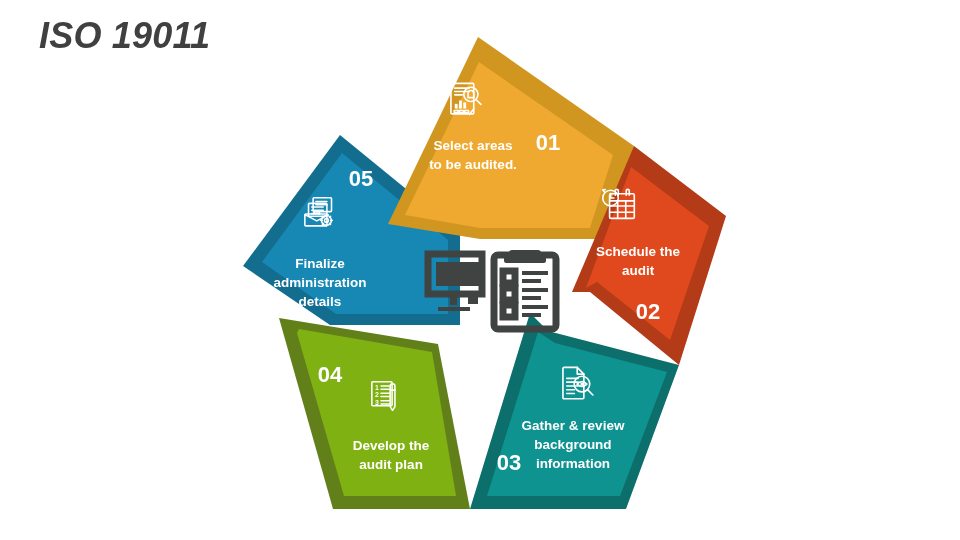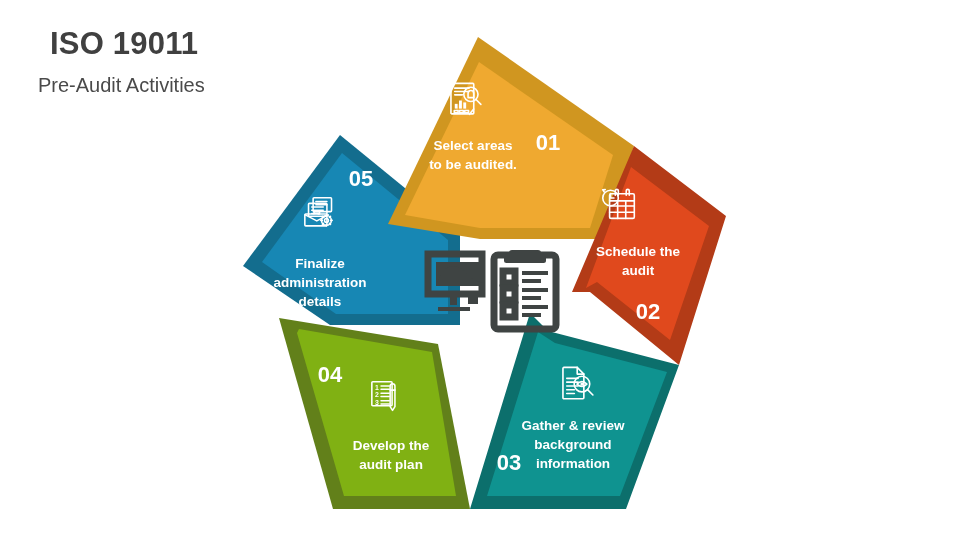--- a/index.html
+++ b/index.html
@@ -14,26 +14,27 @@
     overflow: hidden;
     font-family: "Liberation Sans", sans-serif;
   }
 
   .header {
     position: absolute;
     left: 38px;
     top: 14px;
   }
   .title {
-    font-size: 31px;
+    font-size: 36px;
     font-weight: bold;
     color: #404040;
     letter-spacing: 0.2px;
     line-height: 1.15;
-    margin: 12px;
+    margin: 1px;
+    font-style: italic;
   }
   .subtitle {
     font-size: 20px;
     font-weight: normal;
     color: #4a4a4a;
     margin: 6px 0 0 0;
     line-height: 1.15;
   }
 
   .diagram-wrap {
@@ -69,21 +70,20 @@
   }
   .icon-fill-white { fill: #ffffff; }
   .center-dark { fill: #3f4443; }
   .center-none { fill: none; stroke: #3f4443; stroke-width: 7; }
 </style>
 </head>
 <body>
 
 <div class="header">
   <h1 class="title">ISO 19011</h1>
-  <h2 class="subtitle">Pre-Audit Activities</h2>
 </div>
 
 <div class="diagram-wrap">
 <svg class="diagram" viewBox="0 0 960 540" xmlns="http://www.w3.org/2000/svg">
 
   <g>
     <polygon points="243,266 340,135 460,233 460,325 330,325" fill="#136D8E"></polygon>
     <polygon points="262,262 342,153 448,240 448,314 336,314" fill="#1787B4"></polygon>
 
     <g transform="translate(303,196) scale(0.92)">

